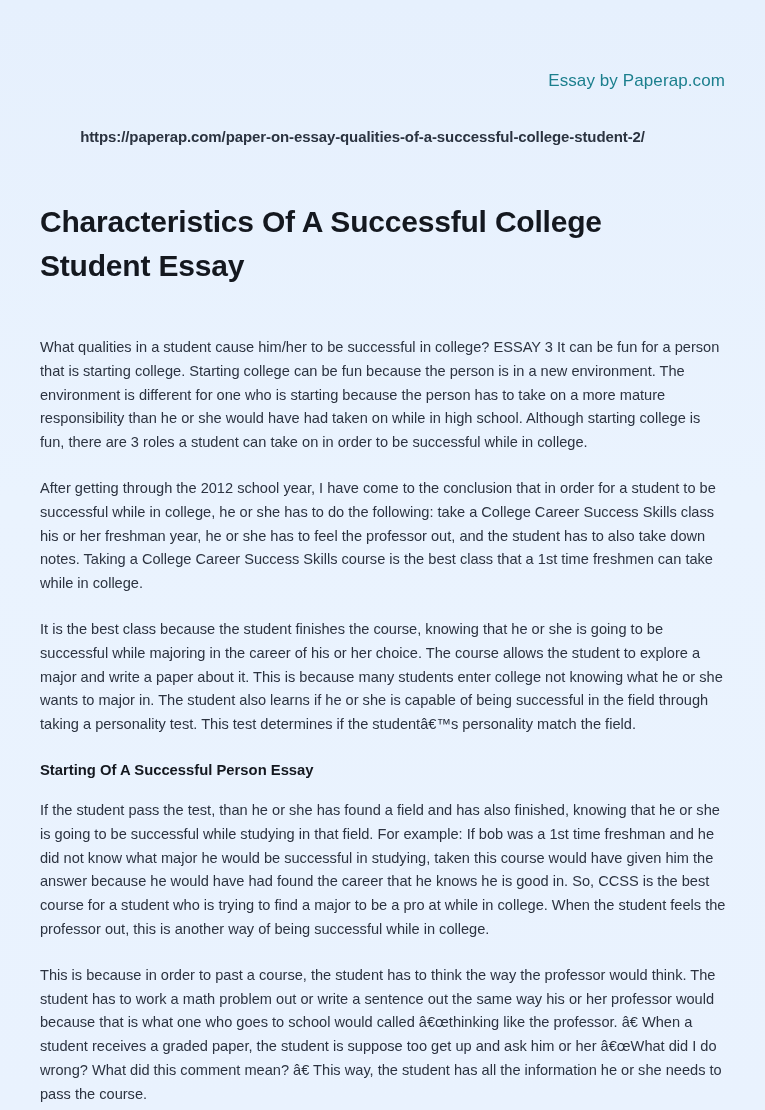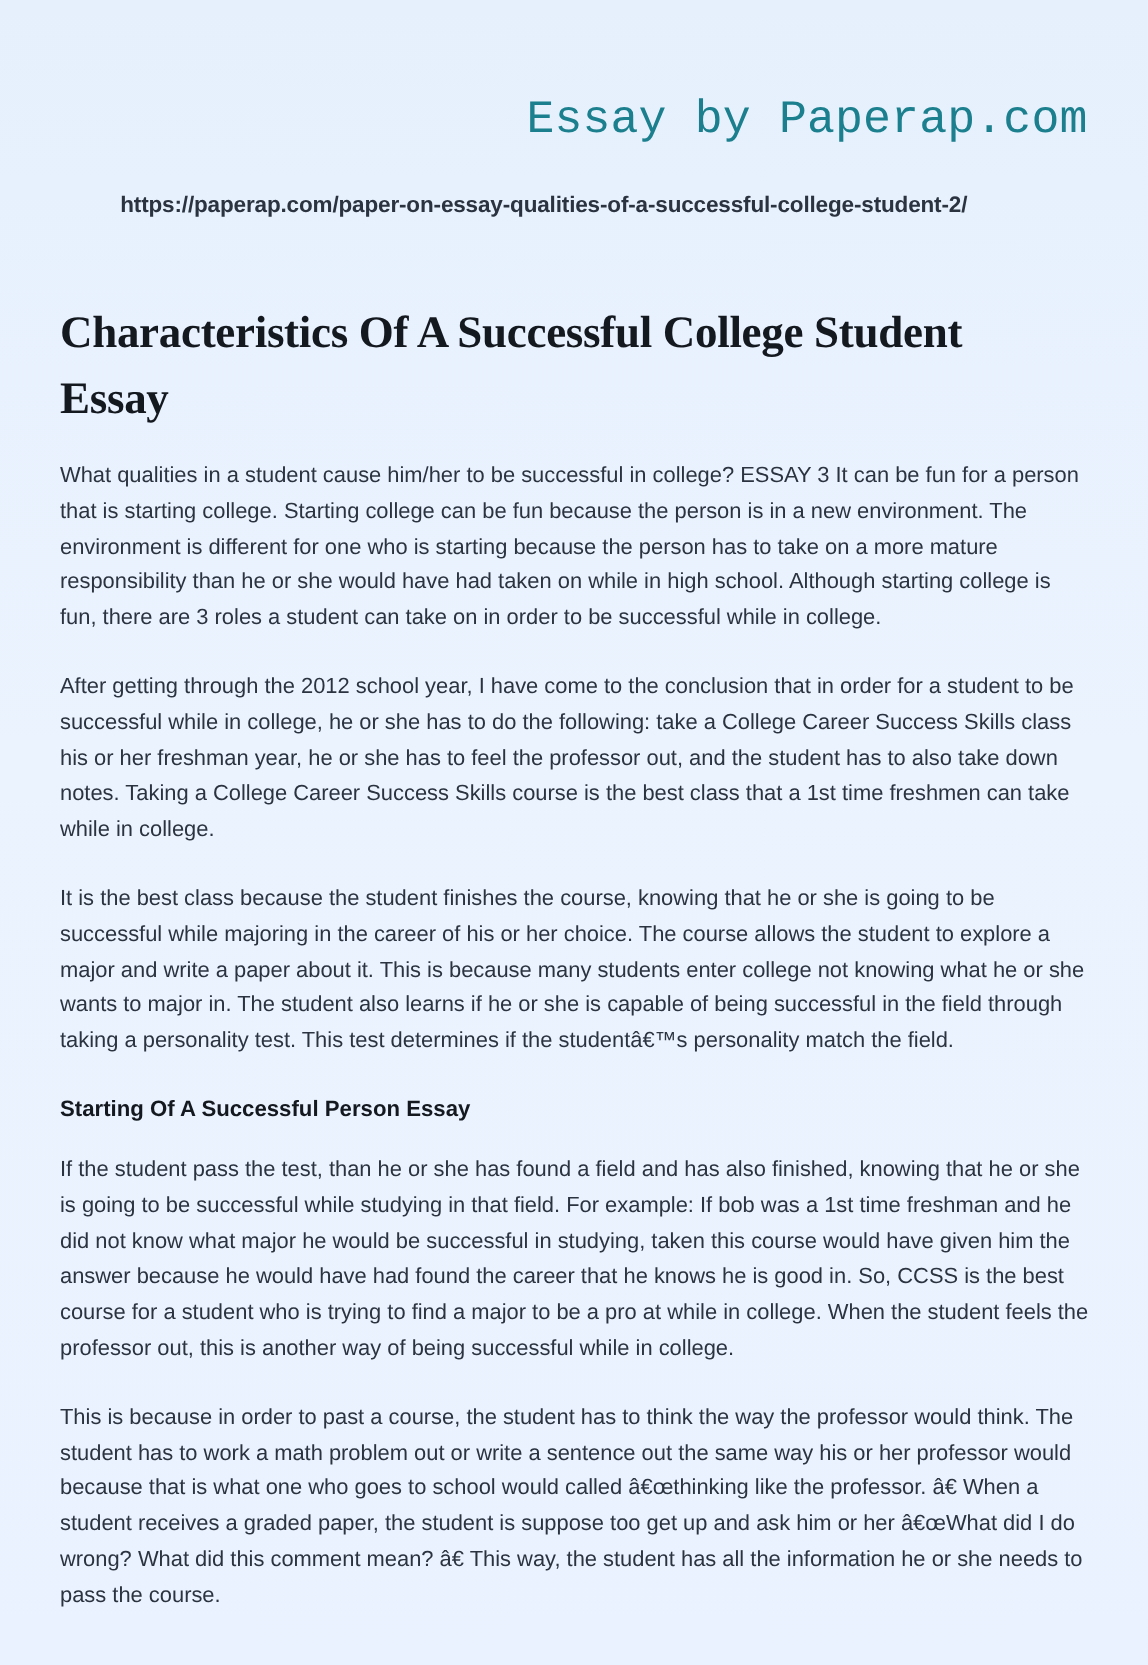--- a/index.html
+++ b/index.html
@@ -27,27 +27,26 @@
   .brand-bar {
     position: absolute;
     top: 64px;
     left: 0;
     right: 40px;
     text-align: right;
     height: 40px;
   }
   .brand {
     display: inline-block;
-    font-size: 31px;
+    font-size: 17px;
     line-height: 34px;
     color: #1b7f8d;
     letter-spacing: 0.1px;
     font-weight: 400;
     white-space: nowrap;
-    font-family: Liberation Mono, monospace;
   }
 
   .url-bar {
     position: absolute;
     top: 126px;
     left: 0;
     right: 40px;
     text-align: center;
     height: 24px;
     font-weight: bold;
@@ -70,25 +69,24 @@
   }
 
   .article-title {
     margin: 0 0 0 0;
     font-size: 30px;
     line-height: 44px;
     font-weight: bold;
     color: #14181f;
     letter-spacing: -0.2px;
     max-width: 640px;
-    font-family: Liberation Serif, serif;
   }
 
   .body-block {
-    margin-top: 18px;
+    margin-top: 48px;
   }
 
   p.para {
     margin: 0 0 22px 0;
     font-size: 14.6px;
     line-height: 23.8px;
     color: #2c3340;
     letter-spacing: 0.0px;
     text-align: left;
   }

